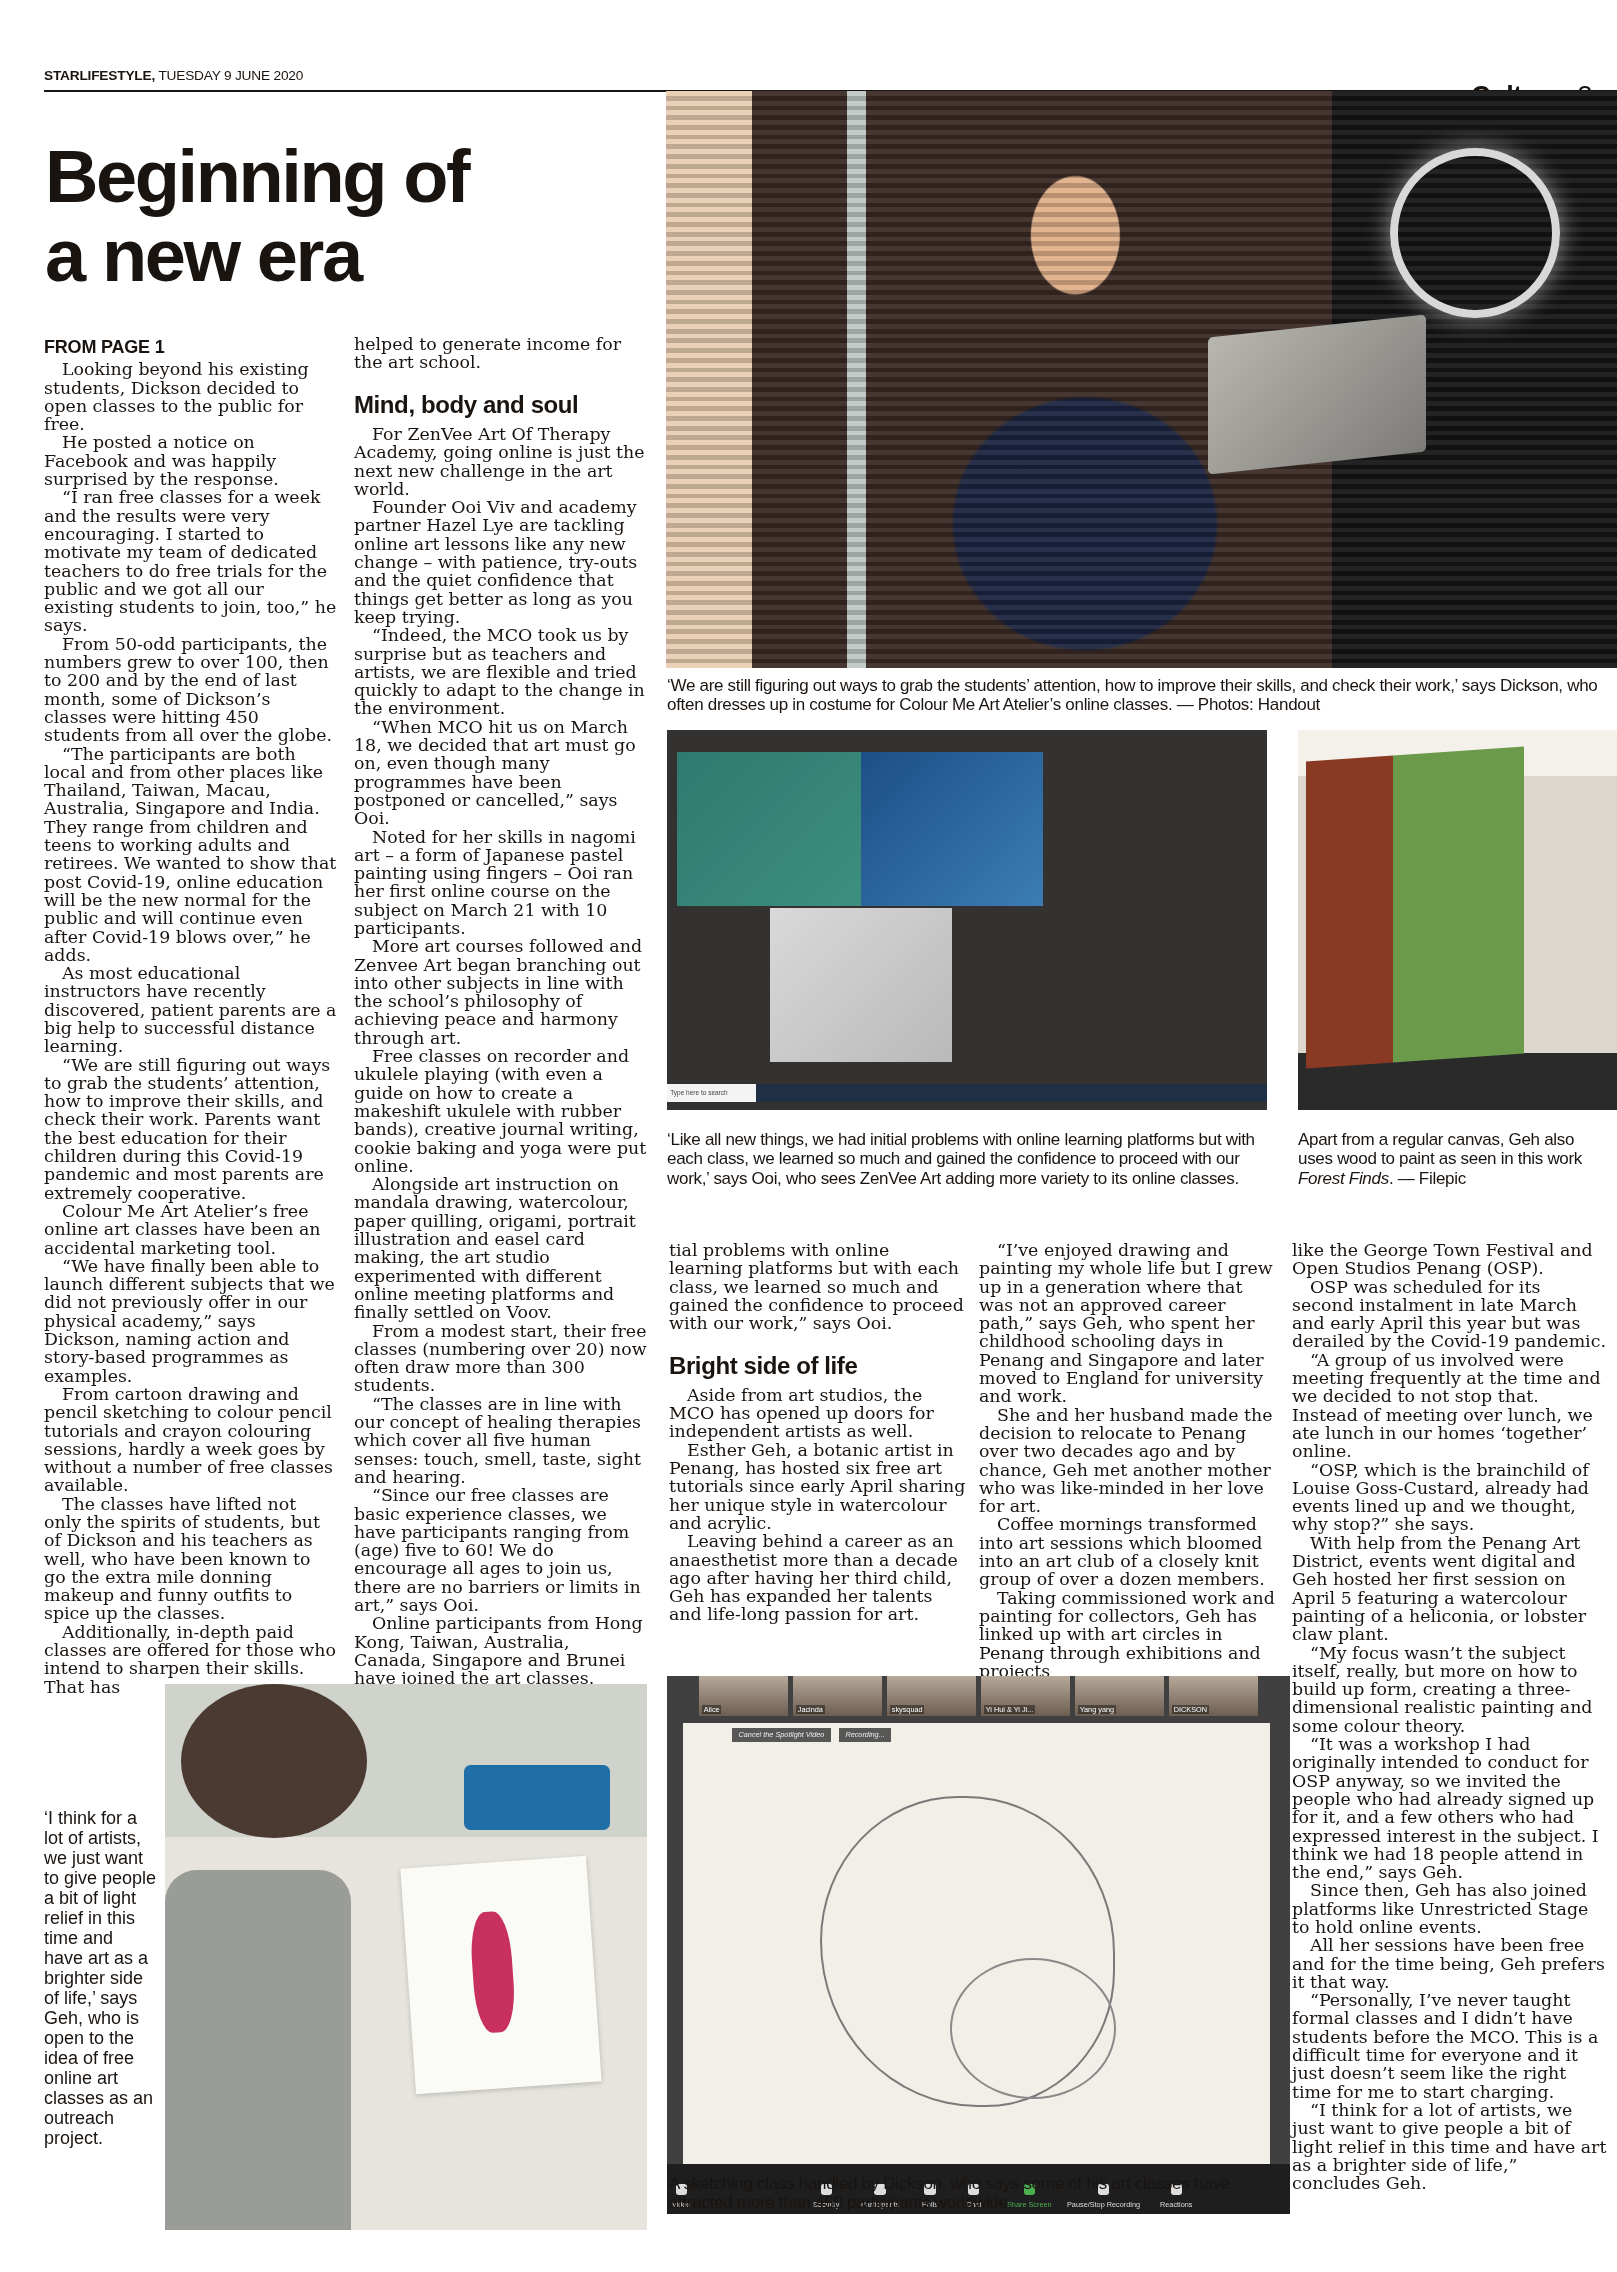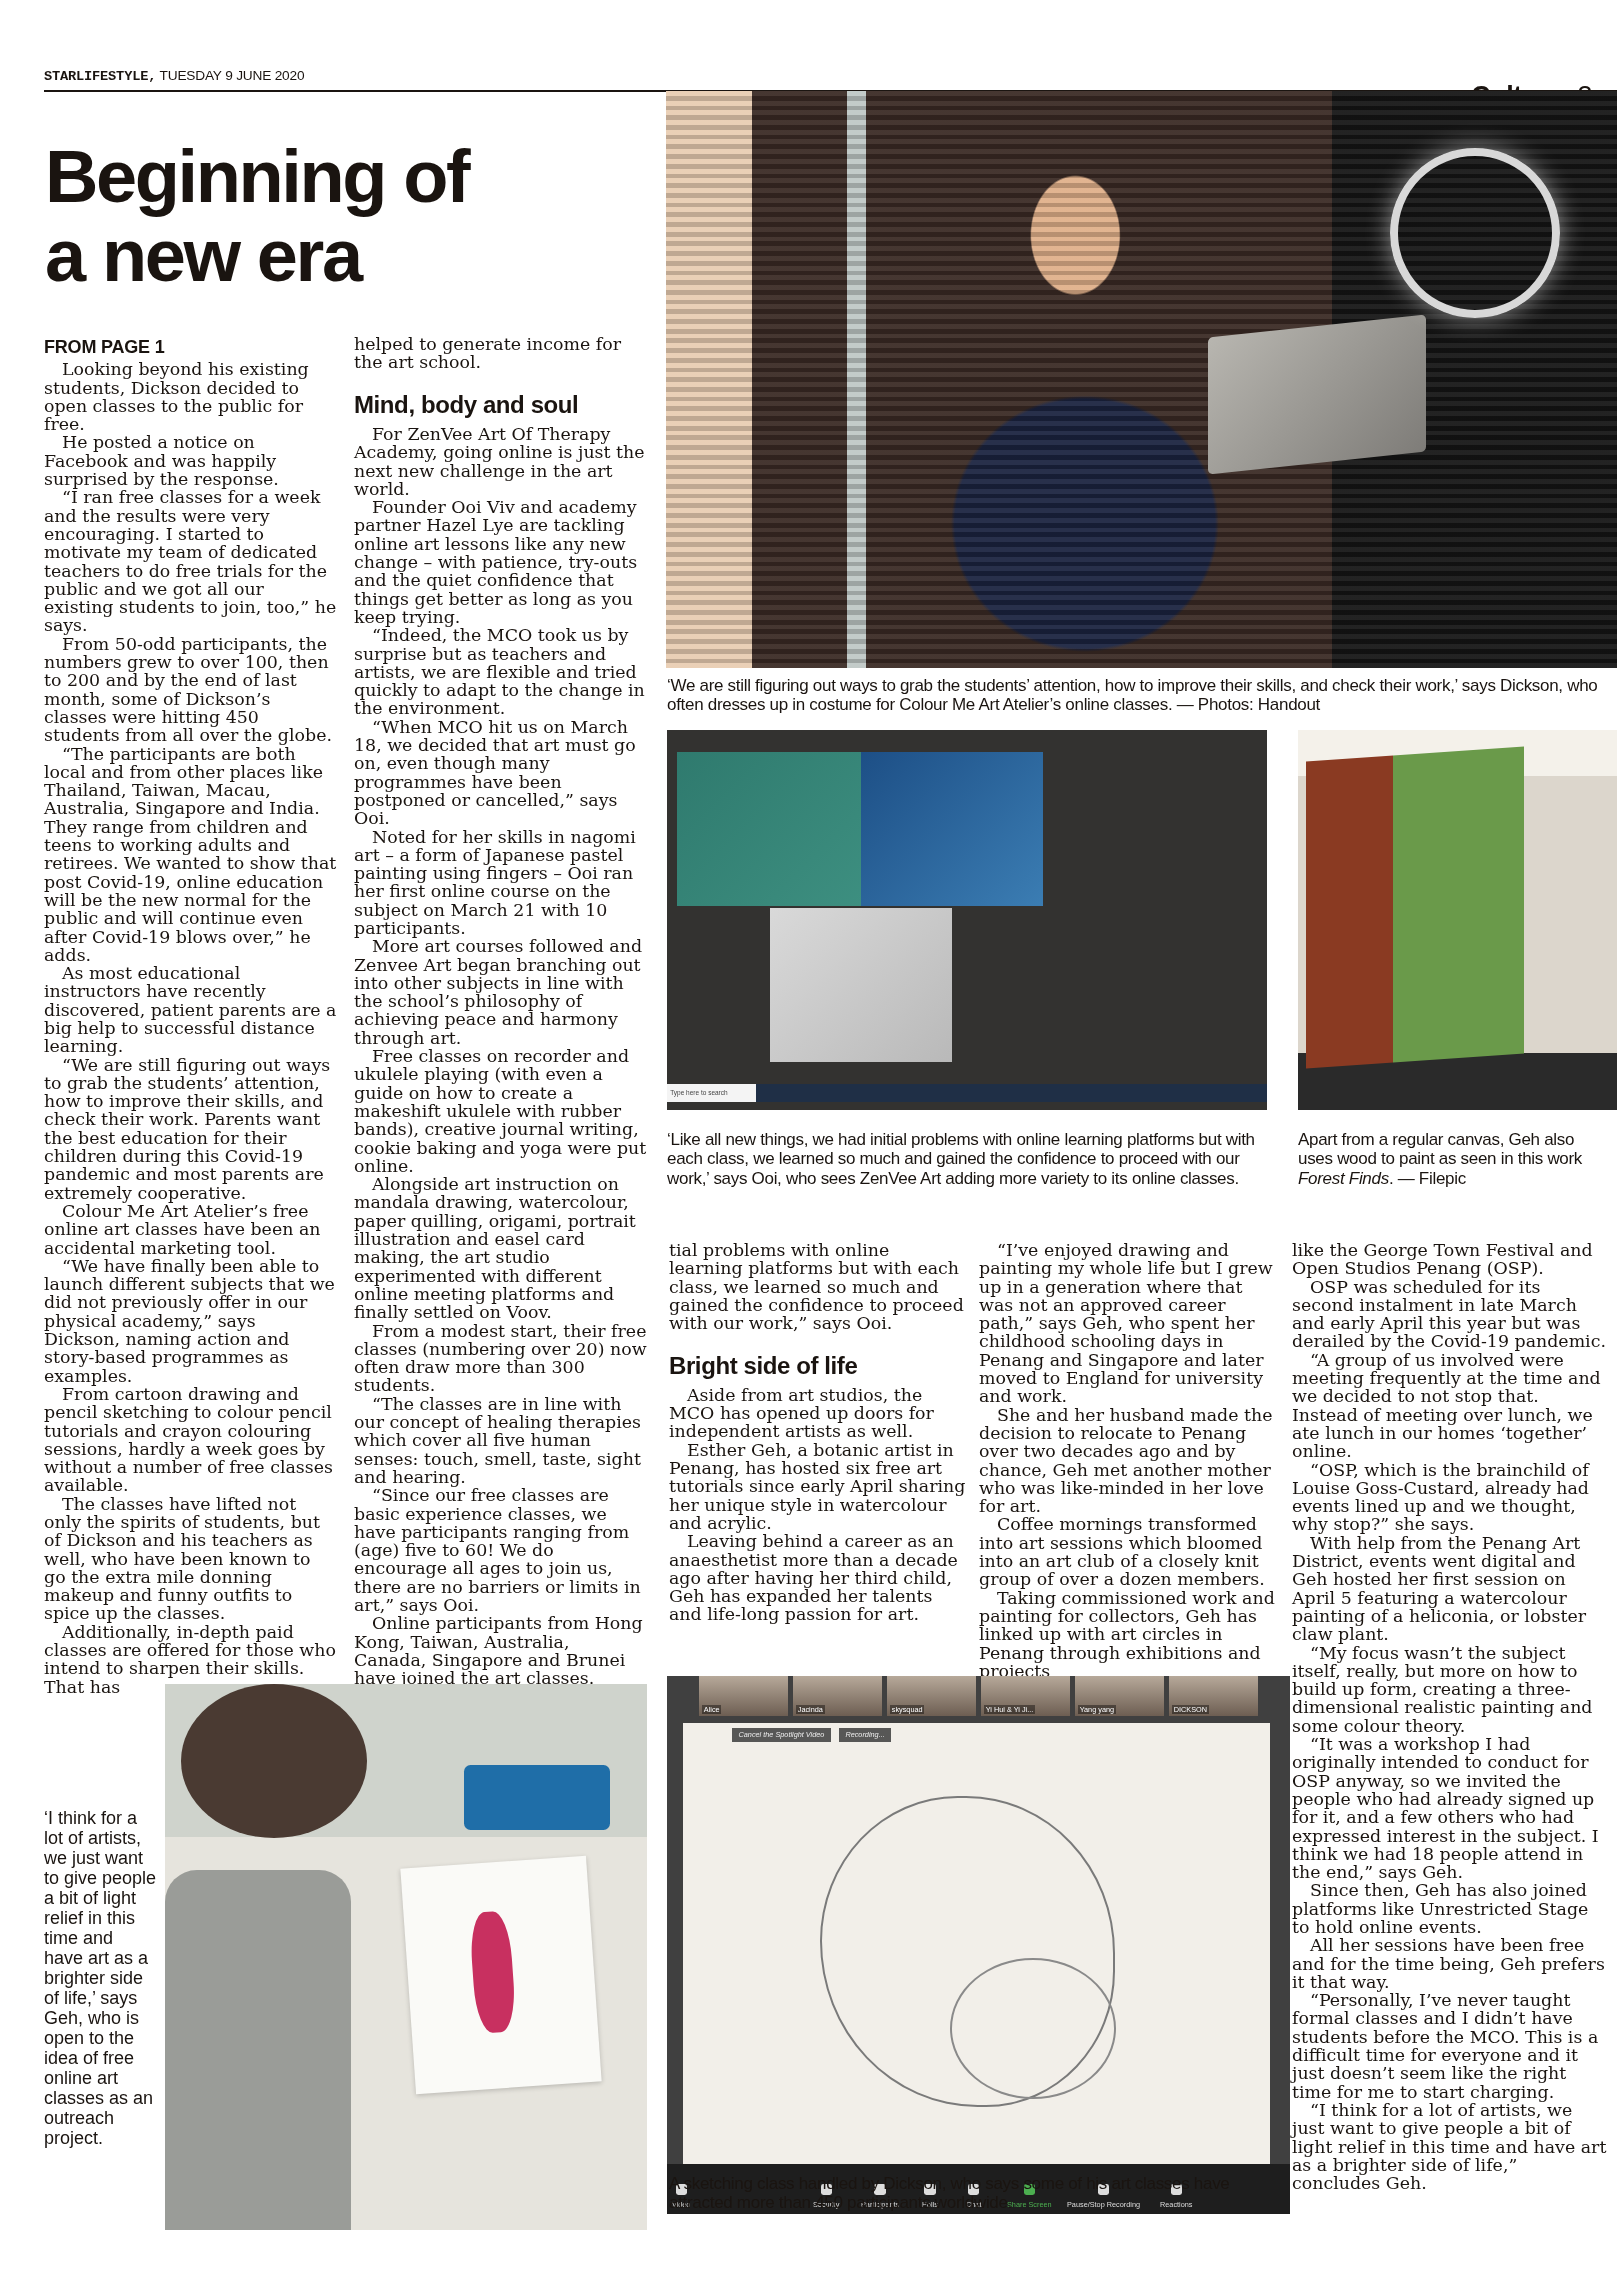--- a/index.html
+++ b/index.html
@@ -2,21 +2,21 @@
 <html style="font-size:13px"><head>
 <meta charset="utf-8">
 <style>
   html,body{margin:0;padding:0;background:#fff;}
   body{width:1618px;height:2273px;position:relative;overflow:hidden;color:#1a1410;}
   .abs{position:absolute;}
   .sans{font-family:"Liberation Sans","DejaVu Sans",sans-serif;}
   .serif{font-family:"DejaVu Serif","Liberation Serif",serif;}
   
   .masthead{left:44px;top:68px;font-size:13.7px;letter-spacing:-0.2px;}
-  .masthead b{font-weight:700;font-family:Liberation Mono, monospace;}
+  .masthead b{font-weight:700;}
   .section{right:26px;top:53px;font-size:27px;font-weight:700;letter-spacing:-0.4px;margin-top:28px;}
   .section .pg{font-weight:400;margin-left:14.6px;}
   .rule{left:44px;top:90px;width:1574px;height:1.6px;background:#1a1410;}
   
   .headline{left:45px;top:137px;width:566px;font-size:74px;line-height:79px;font-weight:700;letter-spacing:-2.4px;}
   
   .col{font-size:17.4px;line-height:18.3px;text-align:left;}
   .col p{margin:0;text-indent:18px;}
   .col p.noind{text-indent:0;}
   .kicker{font-size:18px;font-weight:700;letter-spacing:-0.2px;margin-bottom:4px;}

